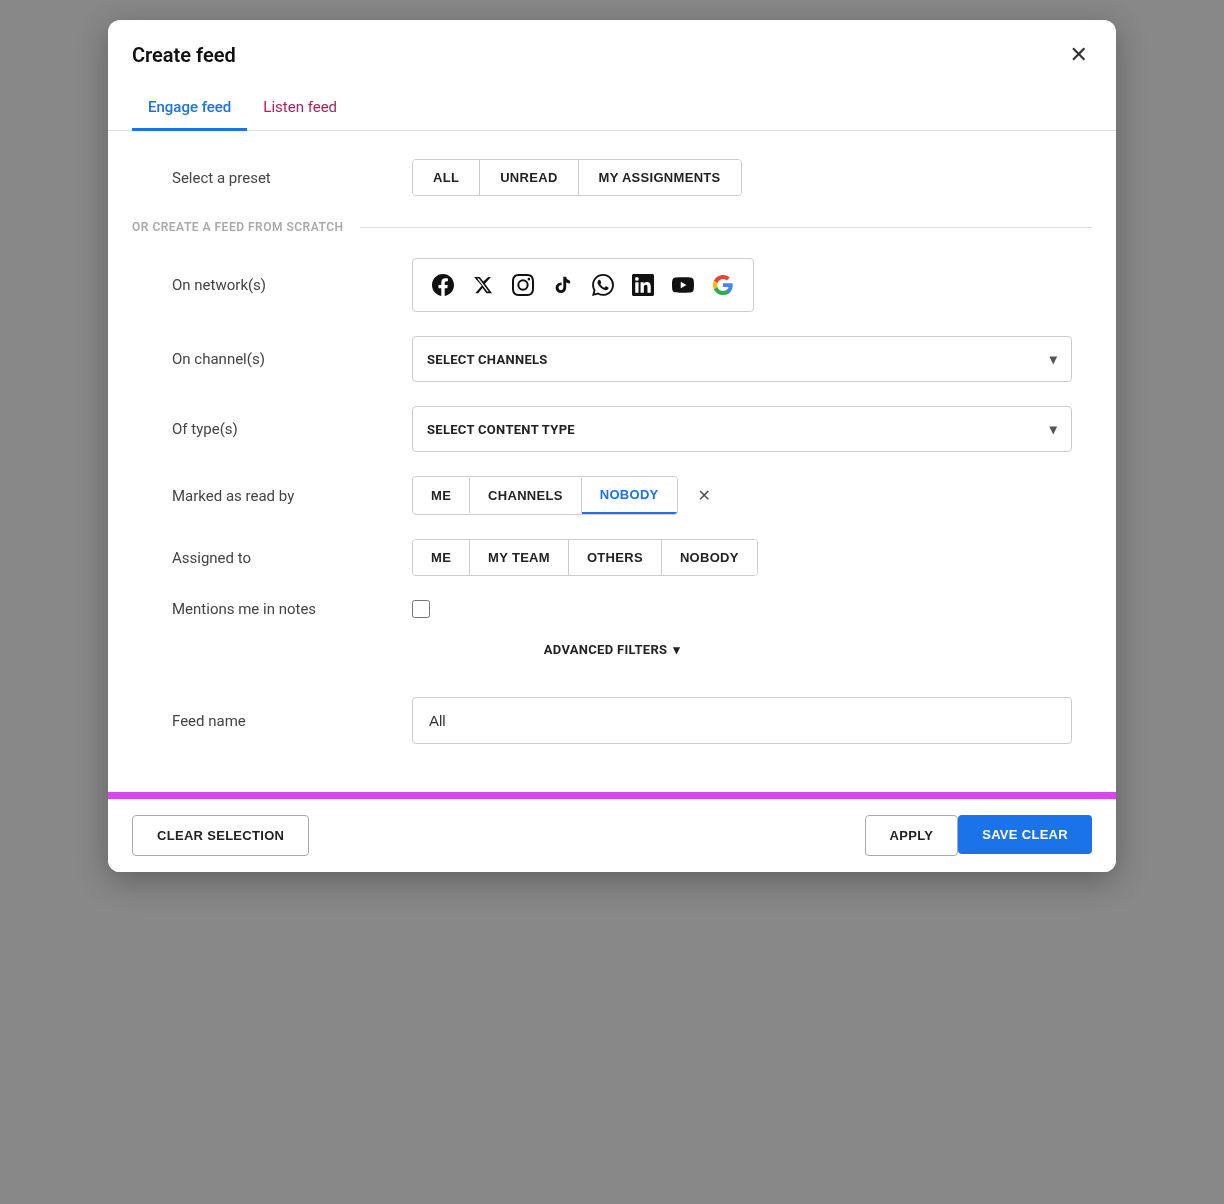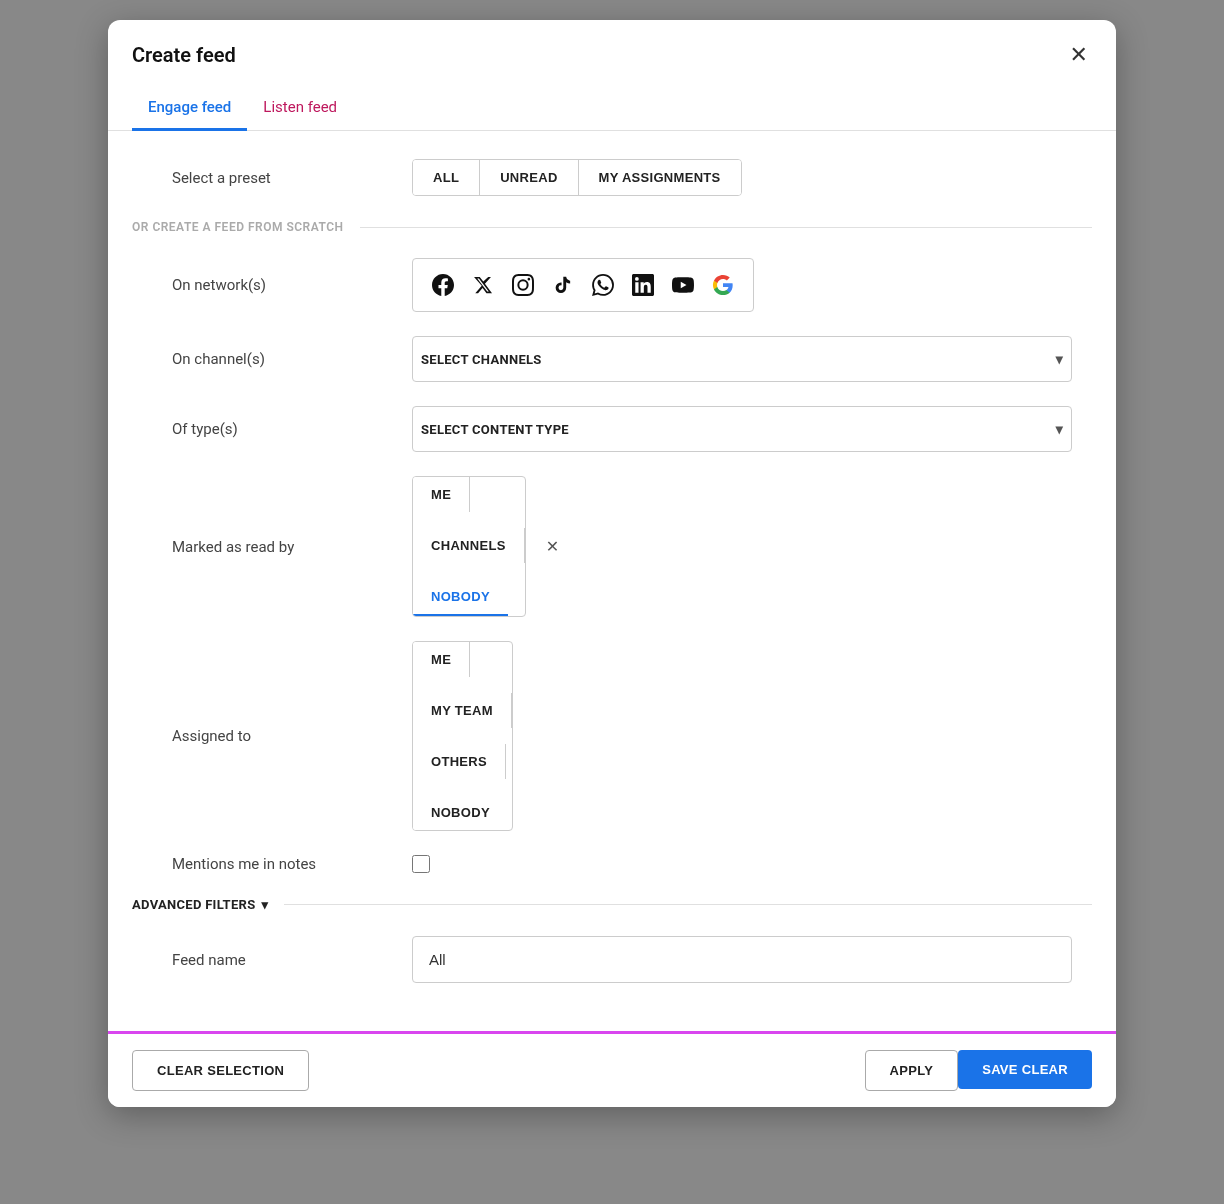--- a/index.html
+++ b/index.html
@@ -130,41 +130,40 @@
       border-radius: 4px;
       font-size: 18px;
       color: #111;
     }
     .select-dropdown {
       display: flex;
       align-items: center;
       justify-content: space-between;
       border: 1.5px solid #ccc;
       border-radius: 4px;
-      padding: 14px 8px;
+      padding: 14px 14px;
       width: 660px;
       cursor: pointer;
       background: white;
       font-size: 13px;
       font-weight: 700;
       color: #222;
       letter-spacing: 0.3px;
     }
     .chevron-down {
       font-size: 14px;
       color: #555;
     }
     .toggle-group {
       display: flex;
-      gap: 16px;
+      gap: 0;
       border: 1.5px solid #ccc;
       border-radius: 4px;
       overflow: hidden;
-      align-items: flex-start;
-      flex-direction: column;
+      align-items: center;
     }
     .toggle-btn {
       padding: 10px 18px;
       background: white;
       border: none;
       border-right: 1.5px solid #ccc;
       font-size: 13px;
       font-weight: 700;
       cursor: pointer;
       color: #222;
@@ -189,20 +188,21 @@
       height: 18px;
       cursor: pointer;
       accent-color: #1a73e8;
       border: 1.5px solid #aaa;
     }
     .advanced-filters-row {
       display: flex;
       align-items: center;
       margin-bottom: 24px;
       gap: 16px;
+      flex-direction: column;
     }
     .advanced-label {
       font-size: 13px;
       font-weight: 700;
       color: #222;
       letter-spacing: 0.3px;
       cursor: pointer;
       display: flex;
       align-items: center;
       gap: 6px;
@@ -215,21 +215,21 @@
       border-radius: 4px;
       font-size: 15px;
       color: #333;
       outline: none;
     }
     .modal-footer {
       display: flex;
       justify-content: space-between;
       align-items: center;
       padding: 16px 24px;
-      border-top: 3px solid #d946ef;
+      border-top: 7px solid #d946ef;
       background: white;
     }
     .clear-selection-btn {
       padding: 12px 24px;
       border: 1.5px solid #aaa;
       border-radius: 4px;
       background: white;
       font-size: 13px;
       font-weight: 700;
       color: #222;

